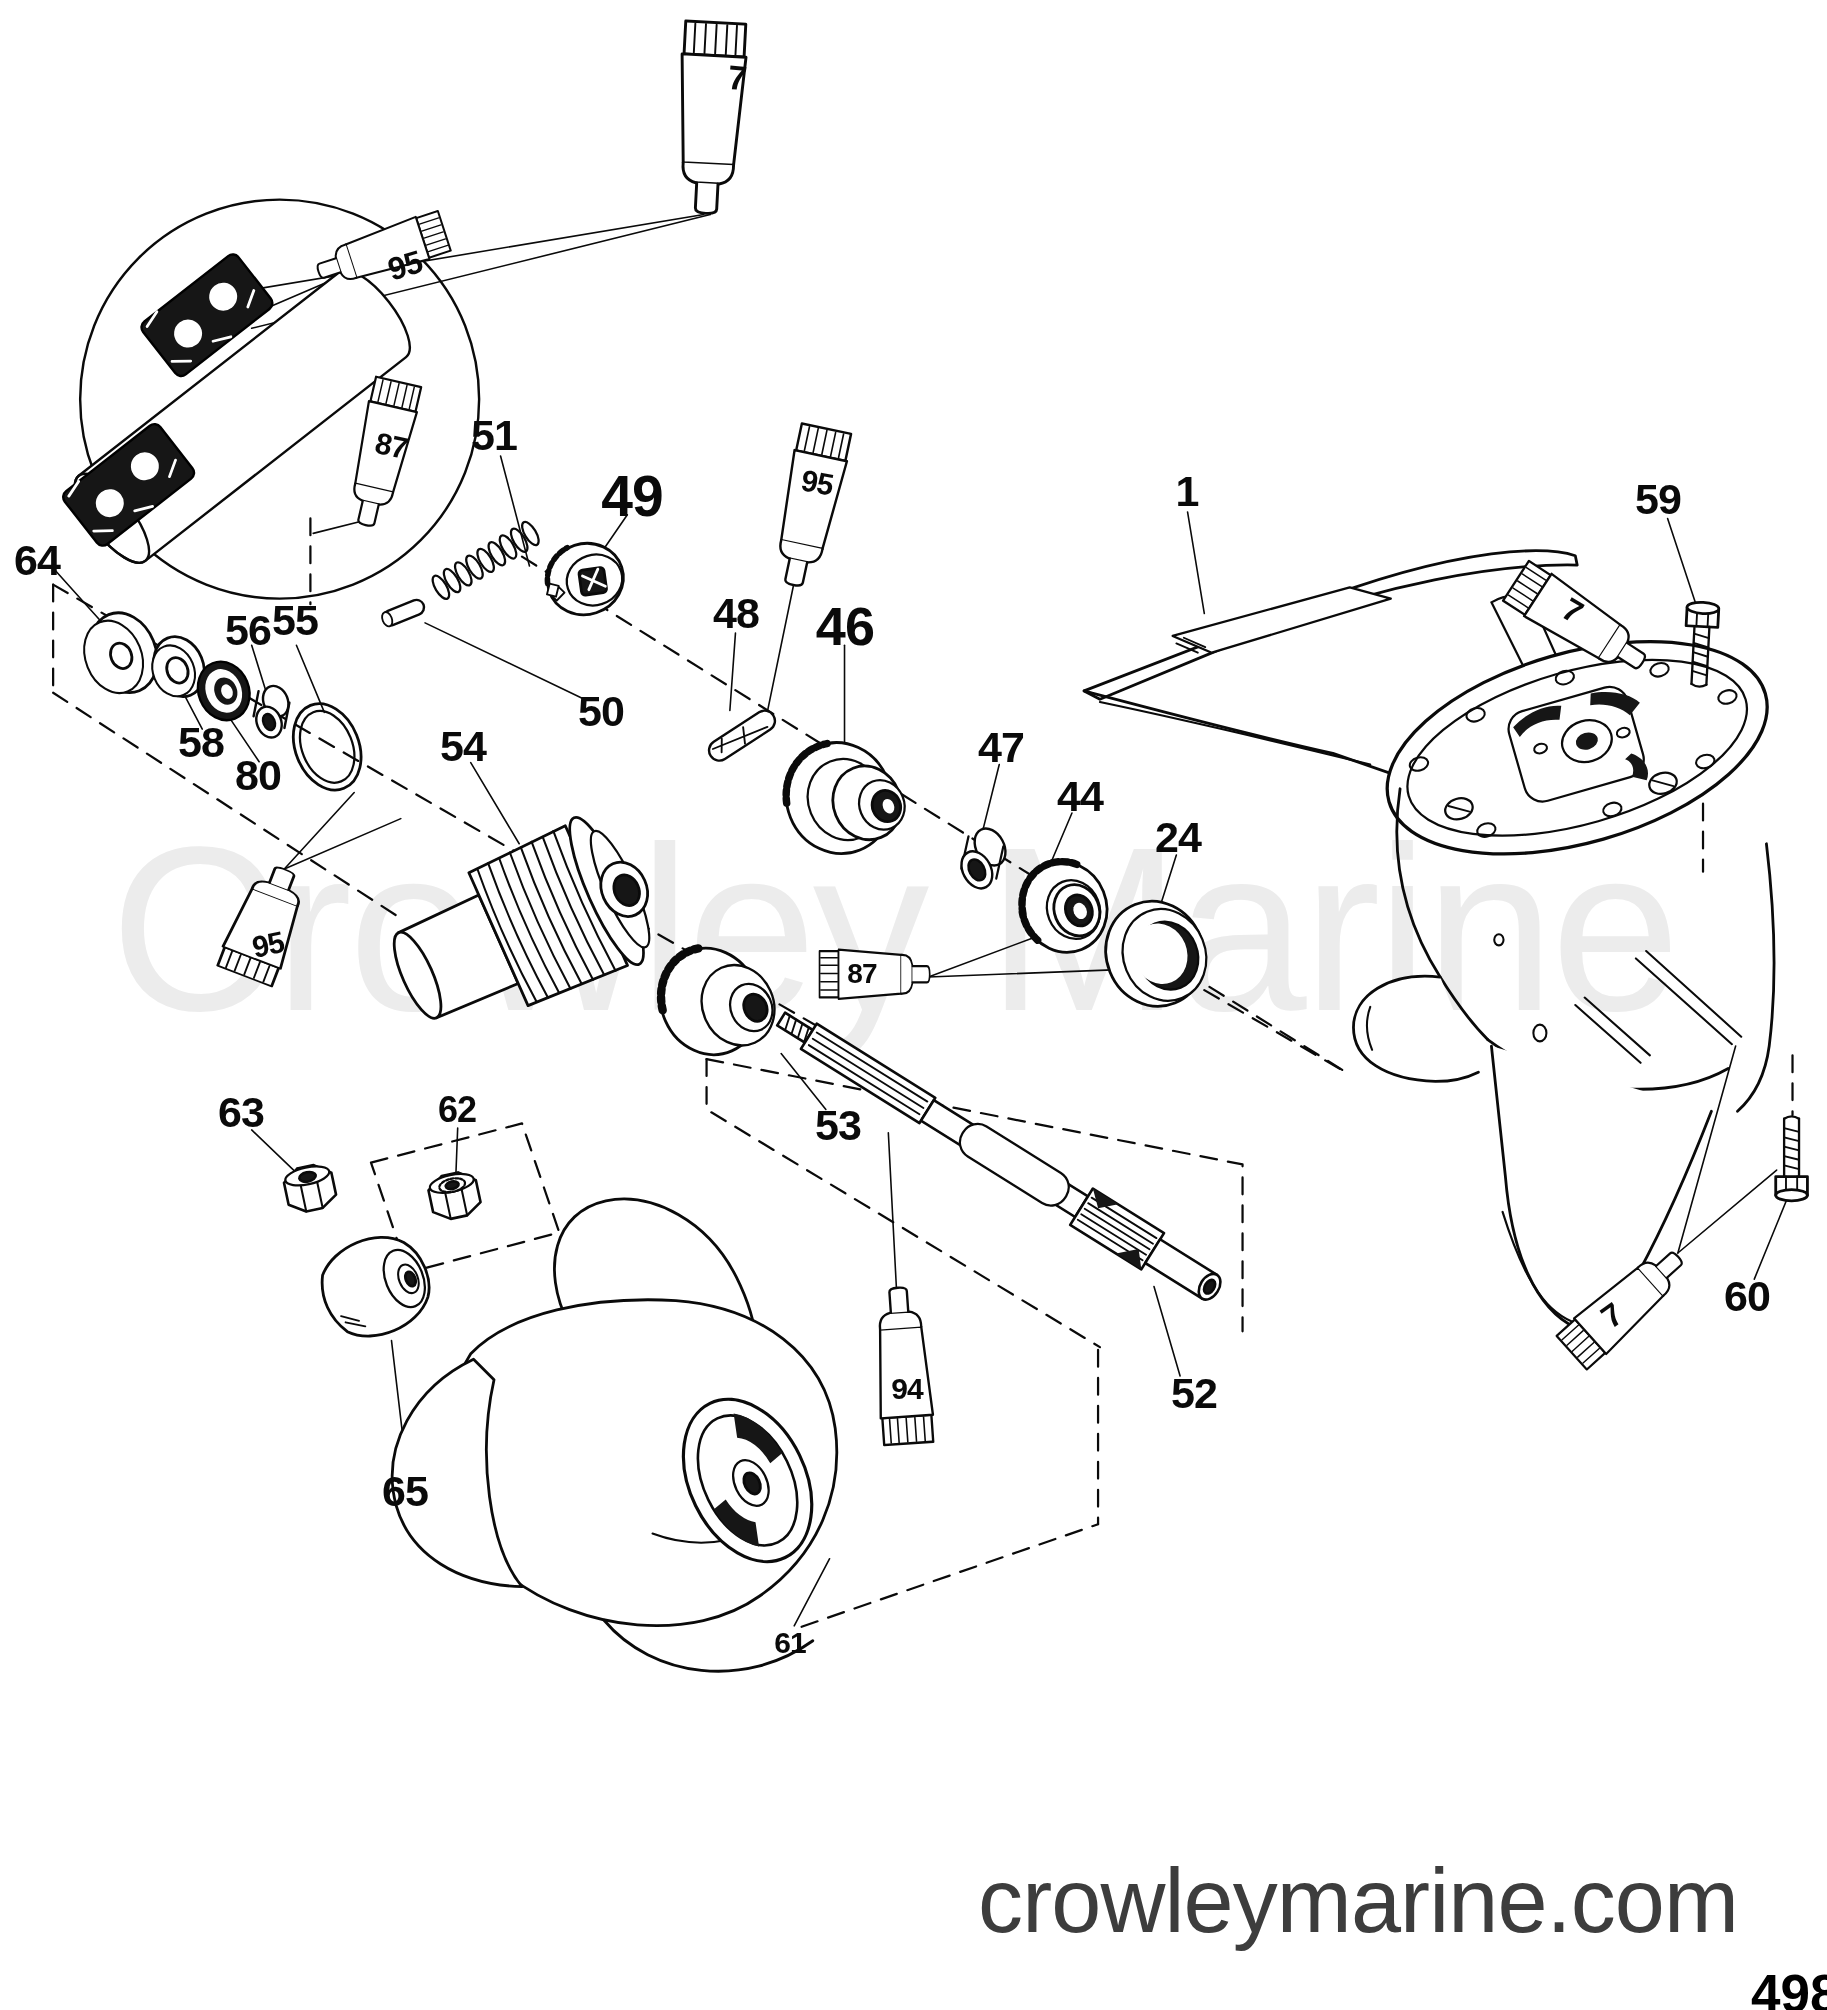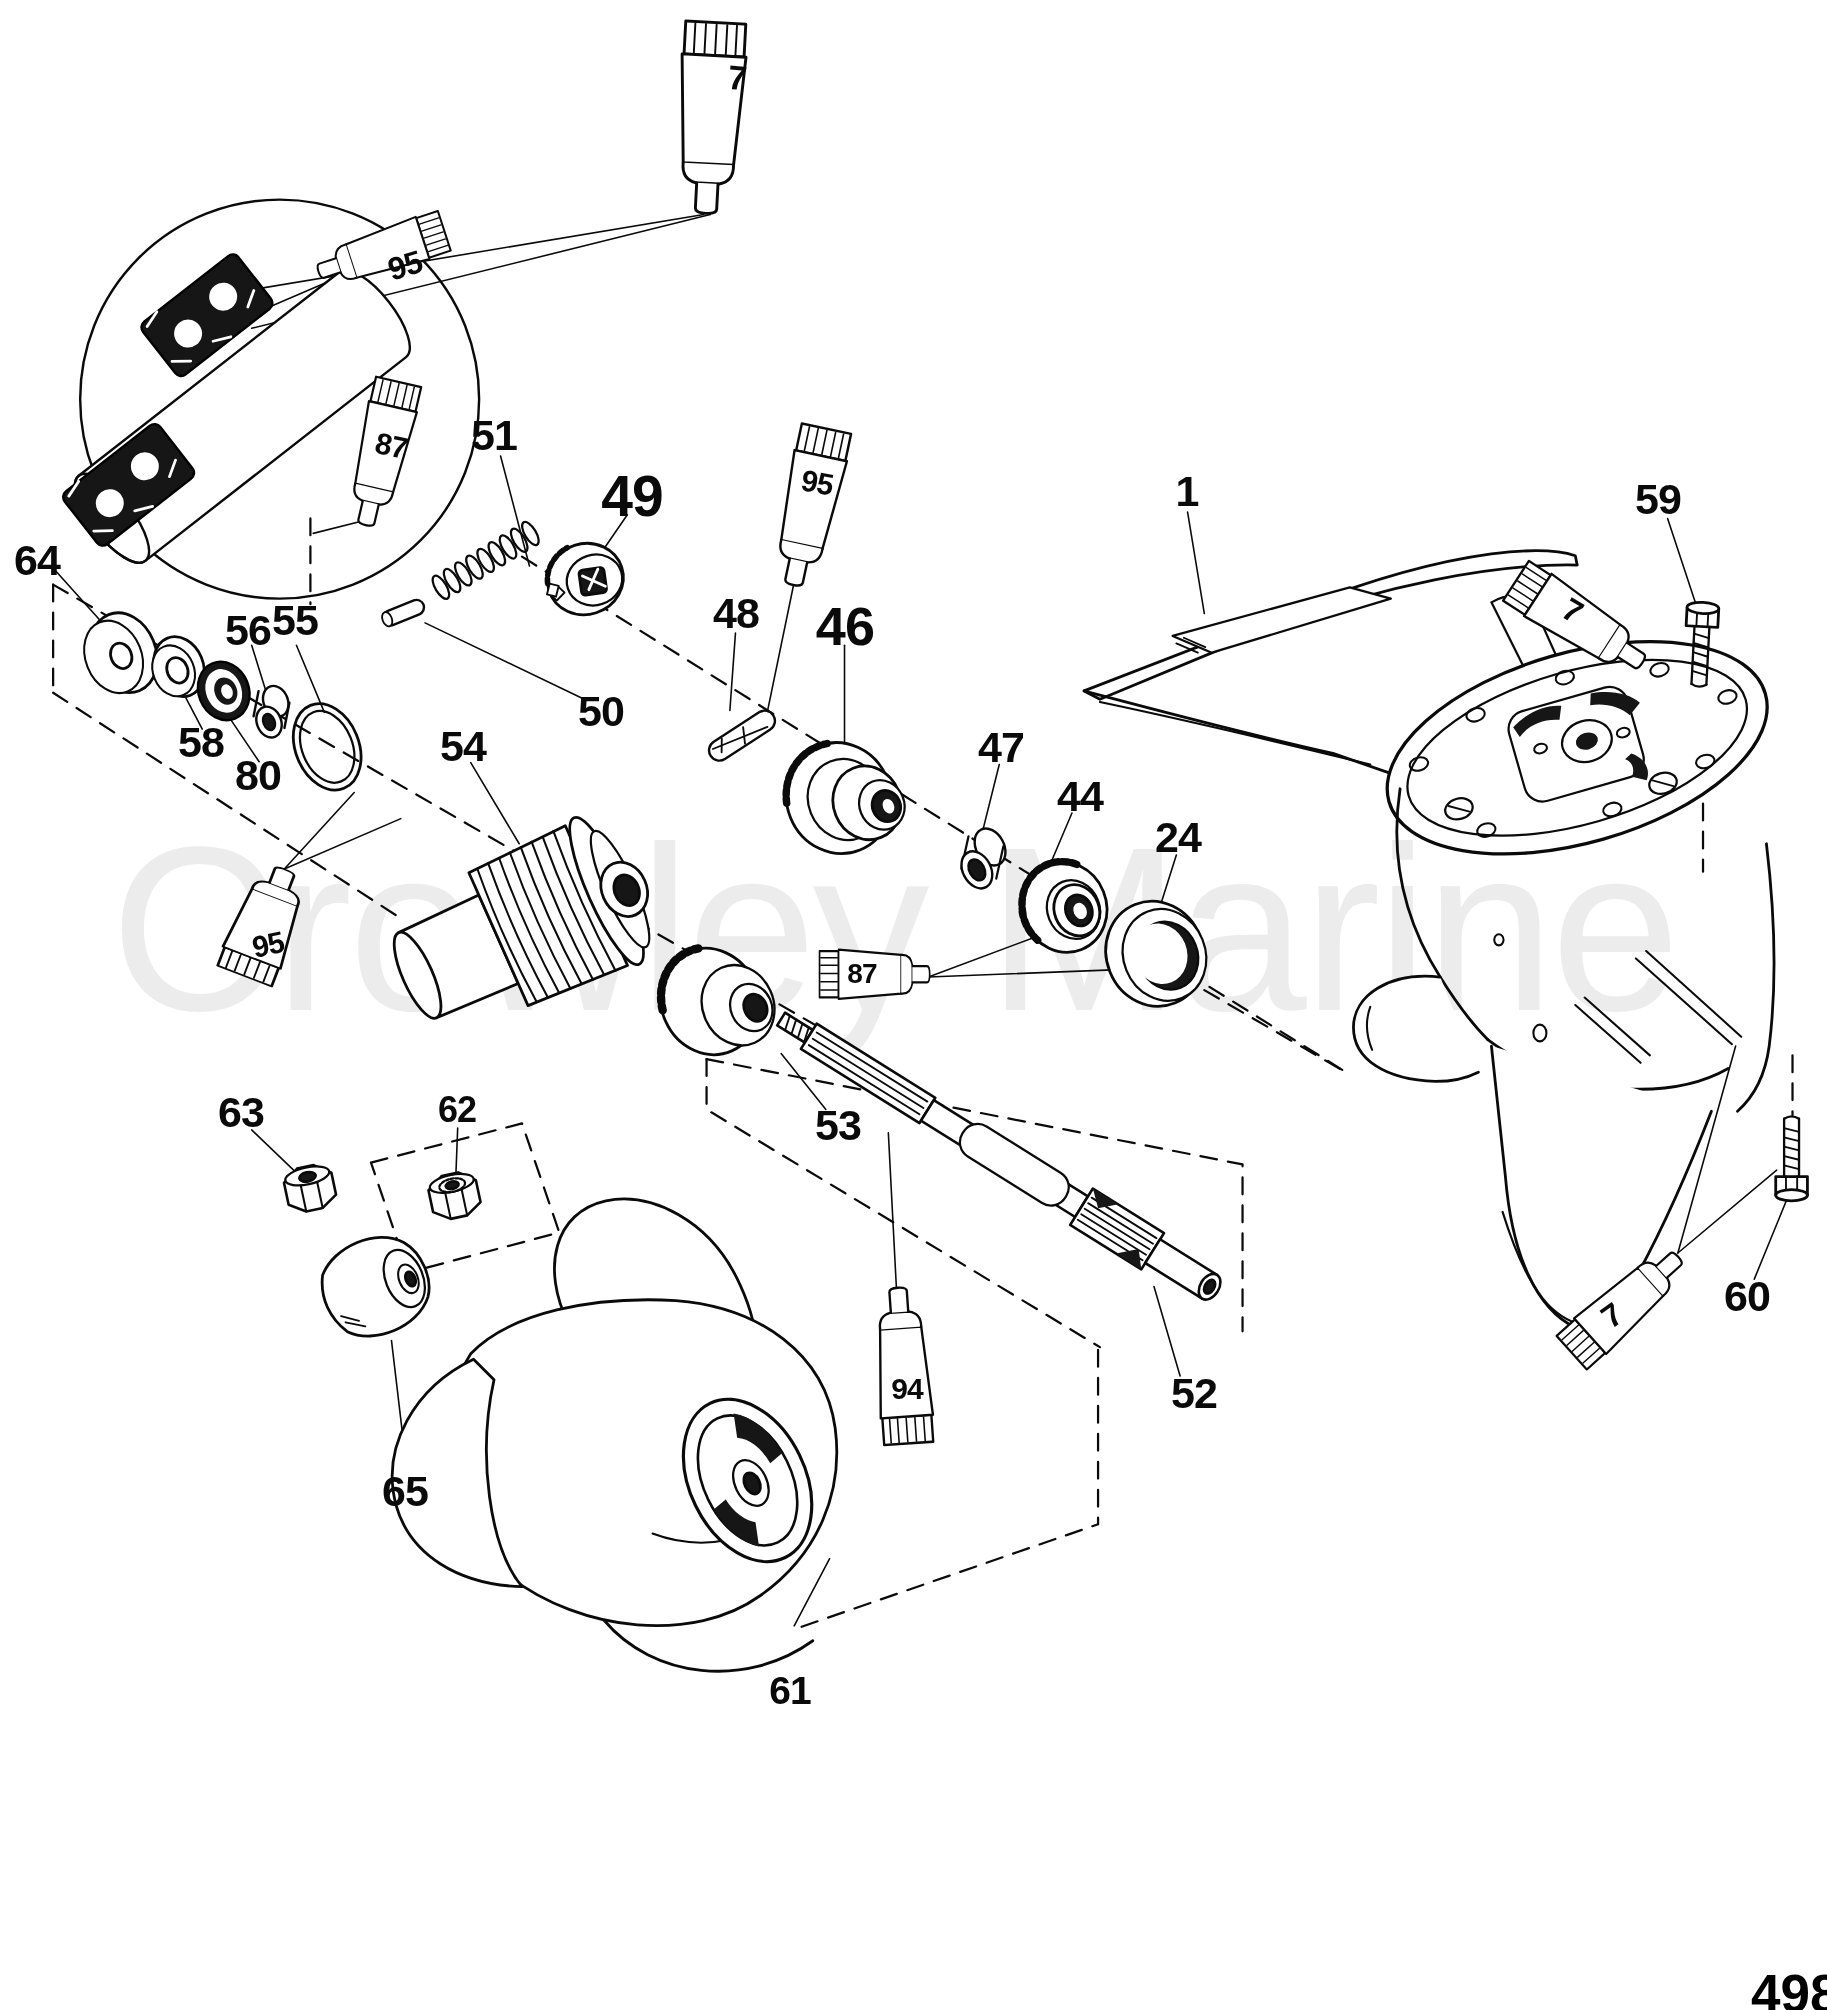--- a/index.html
+++ b/index.html
@@ -376,18 +376,19 @@
       <div class="callout" style="left: 1747px; top: 1296px; font-size: 43px; transform: translate(-50%, -50%) rotate(0deg);">60</div>
       <div class="callout" style="left: 1612px; top: 1316px; font-size: 32px; transform: translate(-50%, -50%) rotate(-35deg);">7</div>
       <div class="callout" style="left: 862px; top: 974px; font-size: 28px; transform: translate(-50%, -50%) rotate(0deg);">87</div>
       <div class="callout" style="left: 268px; top: 945px; font-size: 30px; transform: translate(-50%, -50%) rotate(-12deg);">95</div>
       <div class="callout" style="left: 838px; top: 1125px; font-size: 43px; transform: translate(-50%, -50%) rotate(0deg);">53</div>
       <div class="callout" style="left: 907px; top: 1389px; font-size: 30px; transform: translate(-50%, -50%) rotate(0deg);">94</div>
       <div class="callout" style="left: 1194px; top: 1393px; font-size: 43px; transform: translate(-50%, -50%) rotate(0deg);">52</div>
       <div class="callout" style="left: 241px; top: 1112px; font-size: 43px; transform: translate(-50%, -50%) rotate(0deg);">63</div>
       <div class="callout" style="left: 457px; top: 1110px; font-size: 36px; transform: translate(-50%, -50%) rotate(0deg); text-align: center;">62</div>
       <div class="callout" style="left: 405px; top: 1491px; font-size: 43px; transform: translate(-50%, -50%) rotate(0deg);">65</div>
-      <div class="callout" style="left: 790px; top: 1643px; font-size: 39px; transform: translate(-50%, -50%) rotate(0deg); margin-top: 48px;">61</div>
+      <div class="callout" style="left: 790px; top: 1643px; font-size: 30px; transform: translate(-50%, -50%) rotate(0deg);">61</div>
     </div>
 
+  <div id="footer-domain">crowleymarine.com</div>
   <div id="doc-number">4981</div>
 </div>
 
 
 </body></html>

